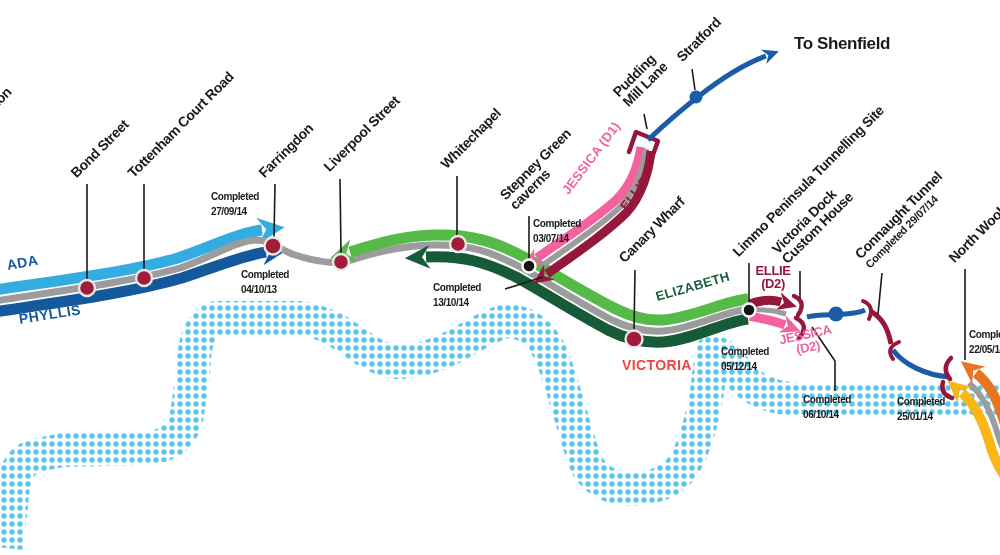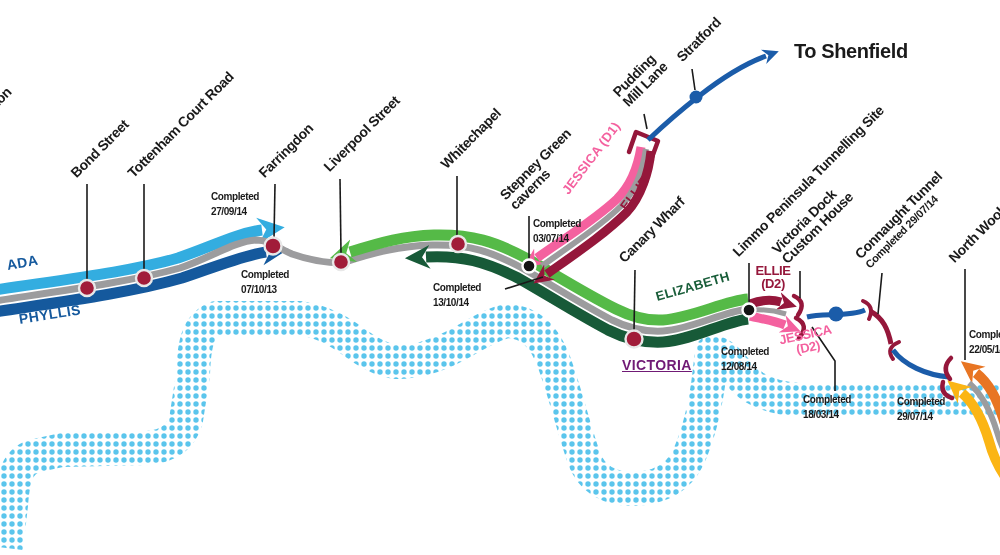--- a/index.html
+++ b/index.html
@@ -144,63 +144,63 @@
 <div class="lbl diag" style="left:789px;top:238px;">
   <div>Victoria Dock</div>
   <div>Custom House</div>
 </div>
 <div class="lbl diag" style="left:872px;top:243px;">
   <div>Connaught Tunnel</div>
   <div class="small">Completed 29/07/14</div>
 </div>
 <div class="lbl diag" style="left:956px;top:251px;">North Woolwich</div>
 
-<div class="lbl" style="left:794px;top:44px;font-size:20px;">To Shenfield</div>
+<div class="lbl" style="left:794px;top:37px;font-size:17px;">To Shenfield</div>
 
 <div class="lbl" style="left:8px;top:258px;color:#15599D;transform:rotate(-10deg);transform-origin:0 100%;letter-spacing:0.5px;">ADA</div>
 <div class="lbl" style="left:20px;top:312px;color:#15599D;transform:rotate(-9deg);transform-origin:0 100%;letter-spacing:0.5px;">PHYLLIS</div>
 <div class="lbl" style="left:658px;top:290px;color:#1A5E3A;font-size:13px;transform:rotate(-16deg);transform-origin:0 100%;letter-spacing:0.4px;">ELIZABETH</div>
-<div class="lbl" style="left:622px;top:358px;color:#701a75;letter-spacing:0.4px;text-decoration:underline;">VICTORIA</div>
+<div class="lbl" style="left:622px;top:358px;color:#ef4444;letter-spacing:0.4px;">VICTORIA</div>
 <div class="lbl" style="left:571px;top:183px;color:#F4619F;font-size:13px;transform:rotate(-53deg);transform-origin:0 100%;letter-spacing:0.2px;">JESSICA (D1)</div>
 <div class="lbl" style="left:629px;top:199px;color:#95173B;font-size:13px;transform:rotate(-53deg);transform-origin:0 100%;letter-spacing:0.2px;">ELLIE</div>
 <div class="lbl ctr" style="left:750px;top:264px;width:46px;color:#95173B;font-size:13px;line-height:13px;">
   <div>ELLIE</div>
   <div>(D2)</div>
 </div>
 <div class="lbl ctr" style="left:779px;top:334px;width:62px;color:#F4619F;font-size:13px;line-height:13px;transform:rotate(-12deg);transform-origin:0 100%;">
   <div>JESSICA</div>
   <div>(D2)</div>
 </div>
 
 <div class="lbl comp" style="left:211px;top:189px;">
   <div>Completed</div>
   <div>27/09/14</div>
 </div>
 <div class="lbl comp" style="left:241px;top:267px;">
   <div>Completed</div>
-  <div>07/10/13</div>
+  <div>04/10/13</div>
 </div>
 <div class="lbl comp" style="left:533px;top:216px;">
   <div>Completed</div>
   <div>03/07/14</div>
 </div>
 <div class="lbl comp" style="left:433px;top:280px;">
   <div>Completed</div>
   <div>13/10/14</div>
 </div>
 <div class="lbl comp" style="left:721px;top:344px;">
   <div>Completed</div>
-  <div>12/08/14</div>
+  <div>05/12/14</div>
 </div>
 <div class="lbl comp" style="left:803px;top:392px;">
   <div>Completed</div>
-  <div>18/03/14</div>
+  <div>06/10/14</div>
 </div>
 <div class="lbl comp" style="left:897px;top:394px;">
   <div>Completed</div>
-  <div>29/07/14</div>
+  <div>25/01/14</div>
 </div>
 <div class="lbl comp" style="left:969px;top:327px;">
   <div>Completed</div>
   <div>22/05/14</div>
 </div>
 
 </div>
 
 </body></html>

